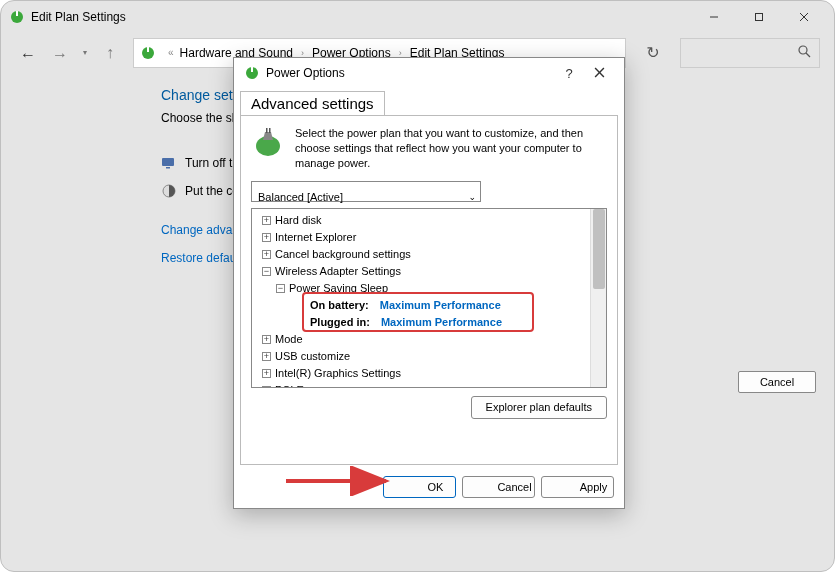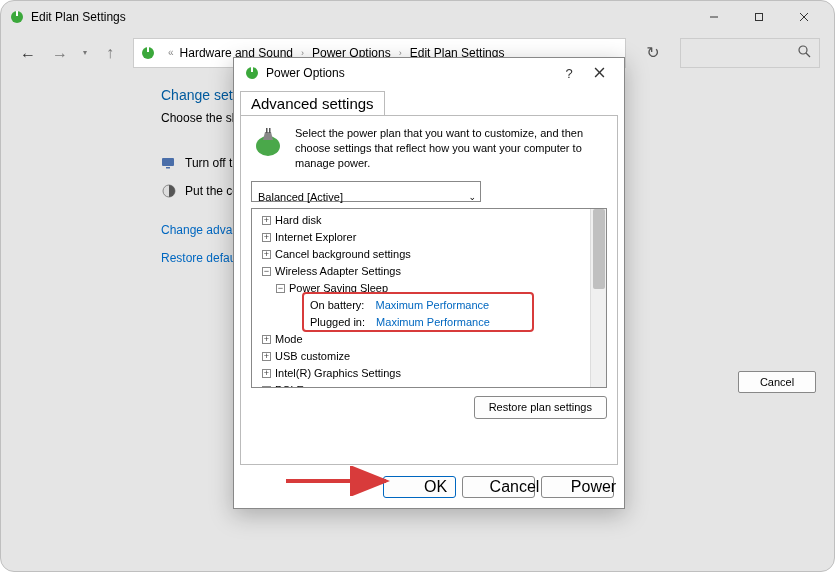--- a/index.html
+++ b/index.html
@@ -50,31 +50,31 @@
 
   .combo { margin-top: 10px; width: 230px; height: 21px; border: 1px solid #888; font-size: 11px; display: flex; align-items: center; justify-content: space-between; padding: 12px 4px 0 6px; }
   .combo .caret { font-size: 9px; }
 
   .tree-wrap { margin-top: 6px; border: 1px solid #888; height: 180px; display: flex; }
   .tree { flex: 1; padding: 3px 2px; font-size: 11px; overflow: hidden; position: relative; }
   .tree-row { display: flex; align-items: center; height: 17px; gap: 4px; }
   .expander { width: 9px; height: 9px; border: 1px solid #888; display: flex; align-items: center; justify-content: center; font-size: 9px; line-height: 1; color: #444; flex-shrink: 0; }
   .ind1 { margin-left: 8px; }
   .ind2 { margin-left: 22px; }
-  .ind4 { margin-left: 56px; }
+  .ind4 { margin-left: 56px; font-weight: bold; }
   .value-link { color: #0067c0; }
   .highlight-box { position: absolute; border: 2px solid #d83b3b; border-radius: 4px; pointer-events: none; }
   .scrollbar { width: 16px; background: #f0f0f0; border-left: 1px solid #ddd; position: relative; }
   .thumb { position: absolute; top: 0; left: 2px; width: 12px; height: 80px; background: #c0c0c0; border-radius: 2px; }
 
   .restore-wrap { display: flex; justify-content: flex-end; margin-top: 8px; }
   .restore-btn { height: 23px; padding: 0 14px; border: 1px solid #888; background: #fdfdfd; font-size: 11px; border-radius: 3px; display: flex; align-items: center; }
 
   .dlg-buttons { position: absolute; right: 10px; bottom: 10px; display: flex; gap: 6px; }
-  .dlg-btn { width: 73px; height: 22px; border: 1px solid #888; background: #fdfdfd; font-size: 16px; display: flex; align-items: center; justify-content: center; border-radius: 3px; padding-left: 32px; }
+  .dlg-btn { width: 73px; height: 22px; border: 1px solid #888; background: #fdfdfd; font-size: 11px; display: flex; align-items: center; justify-content: center; border-radius: 3px; padding-left: 32px; }
   .dlg-btn.primary { border: 1.5px solid #0067c0; }
 
   .arrow-annot { position: absolute; left: 280px; top: 465px; pointer-events: none; }
 </style>
 </head>
 <body>
 
 <div class="outer-window">
 
   <div class="outer-titlebar">
@@ -251,28 +251,28 @@
             </div>
 
           <div class="highlight-box" style="left:50px; top:83px; width:232px; height:40px;"></div>
         </div>
         <div class="scrollbar">
           <div class="thumb"></div>
         </div>
       </div>
 
       <div class="restore-wrap">
-        <div class="restore-btn">Restore plan settings</div>
+        <div class="restore-btn">Explorer plan defaults</div>
       </div>
     </div>
 
     <div class="dlg-buttons">
       <div class="dlg-btn primary">OK</div>
       <div class="dlg-btn">Cancel</div>
-      <div class="dlg-btn">Power</div>
+      <div class="dlg-btn">Apply</div>
     </div>
   </div>
 
   <svg class="arrow-annot" width="120" height="30">
     <defs>
         <marker id="ah" markerWidth="10" markerHeight="8" refX="9" refY="4" orient="auto">
           <polygon points="0 0, 10 4, 0 8" fill="#d83b3b"></polygon>
         </marker>
       </defs>
     <line x1="5" y1="15" x2="105" y2="15" stroke="#d83b3b" stroke-width="4" marker-end="url(#ah)"></line>

